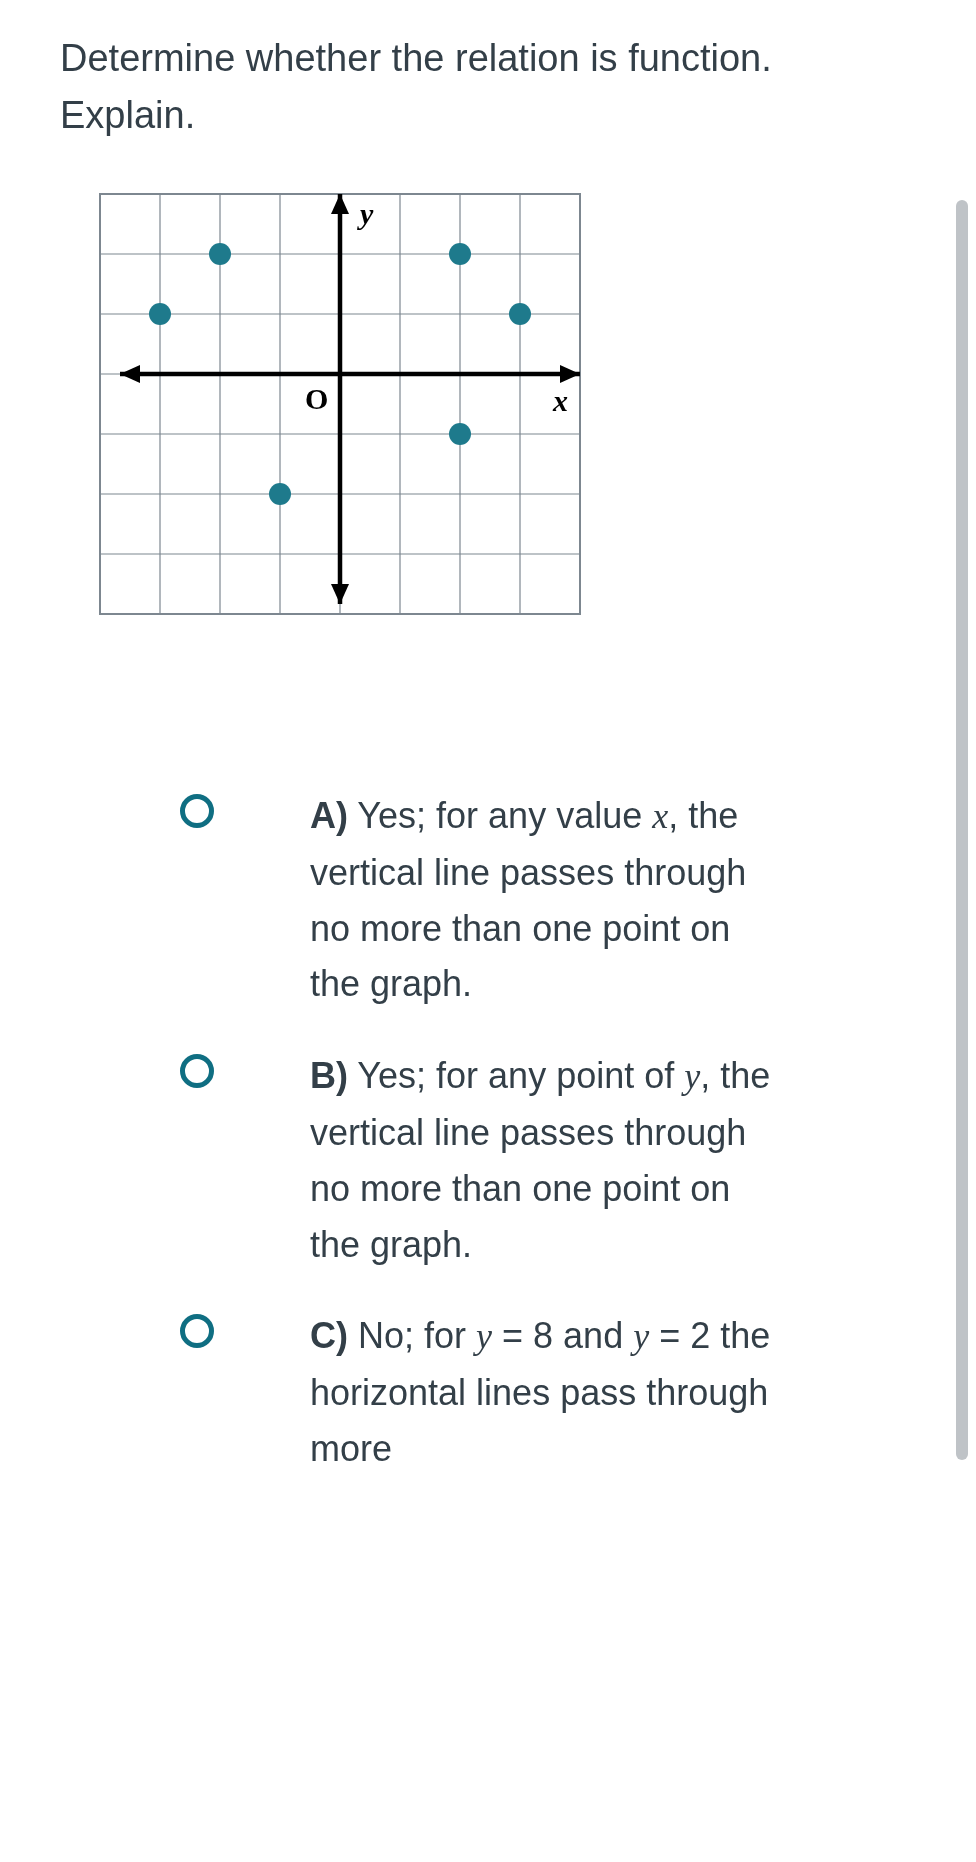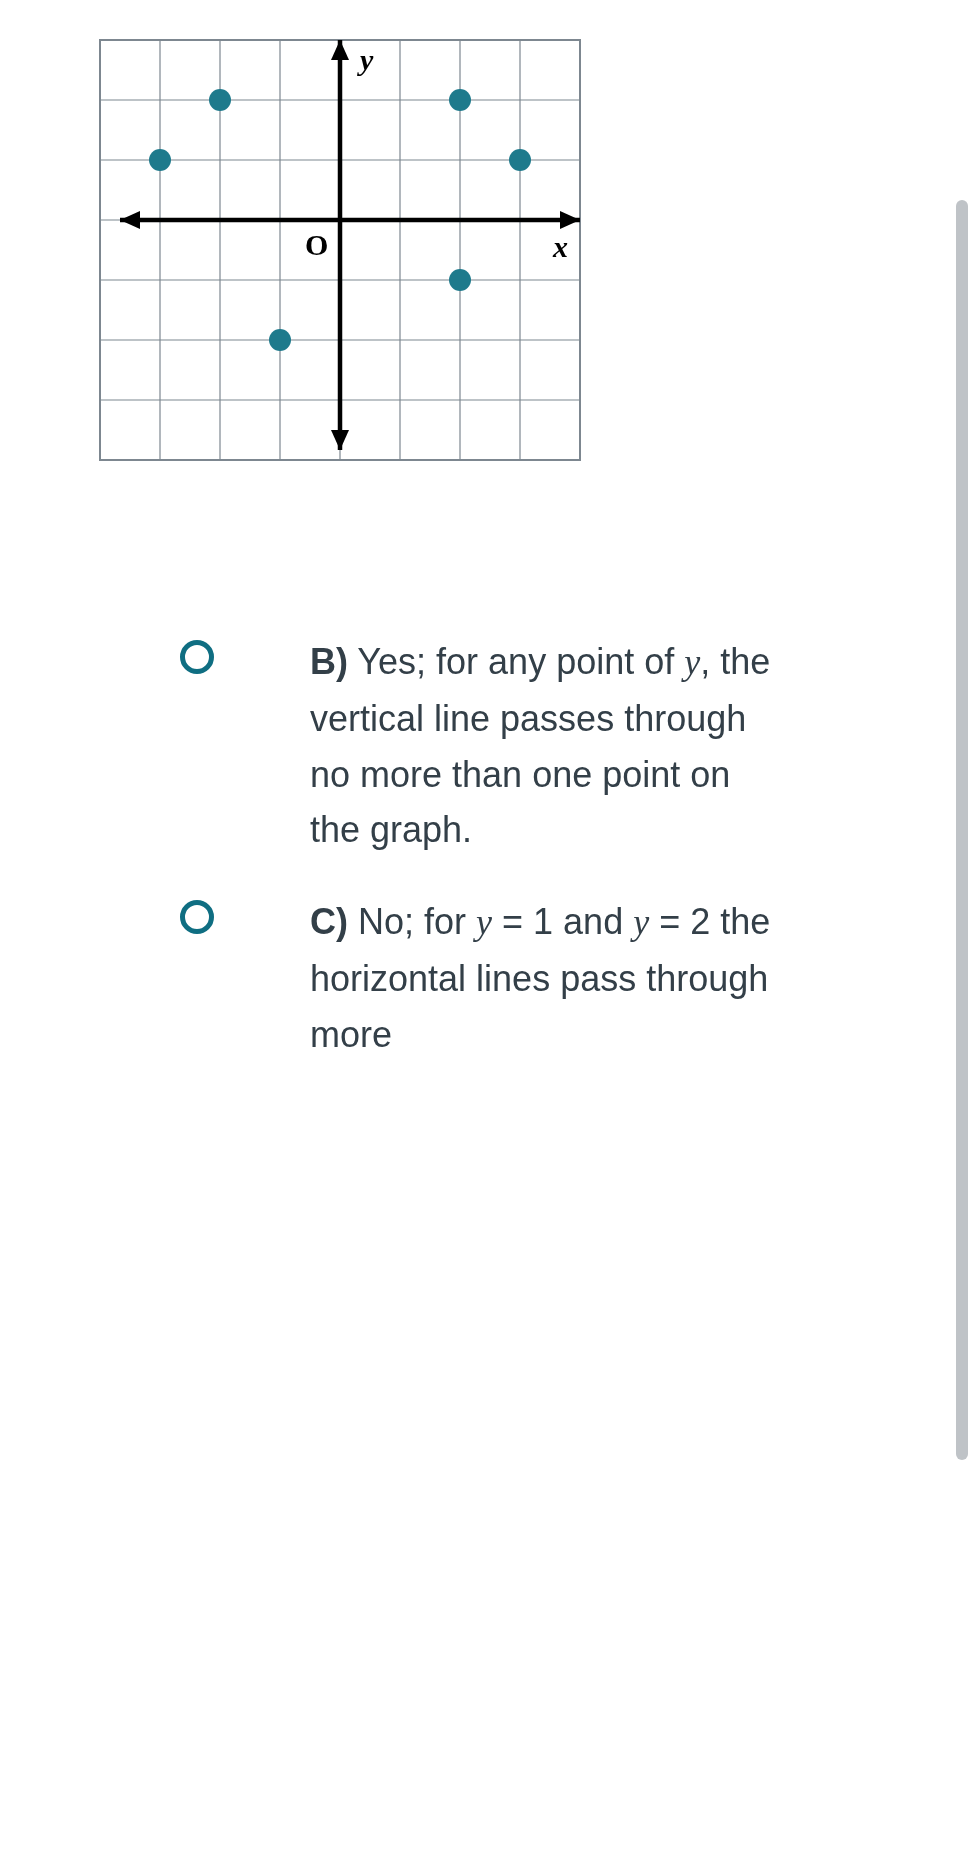--- a/index.html
+++ b/index.html
@@ -11,20 +11,21 @@
   .option { position: relative; padding-left: 130px; margin-bottom: 36px; }
   .radio { position: absolute; left: 0px; top: 6px; width: 34px; height: 34px; border: 5px solid #0f6e82; border-radius: 50%; background: #fff; cursor: pointer; }
   .label-letter { font-weight: 700; }
   .italic { font-style: italic; font-family: Georgia, serif; }
   .scrollbar { position: absolute; right: 8px; top: 200px; width: 12px; height: 1260px; background: #bfc3c7; border-radius: 6px; }
 </style>
 </head>
 <body>
 
 <div class="page">
+  <div class="question">Determine whether the relation is function. Explain.</div>
 
   <div class="graph-wrap">
     <svg width="500" height="480" viewBox="0 0 500 480">
 
       <rect x="10" y="10" width="480" height="420" fill="#fff" stroke="#7d8790" stroke-width="2"></rect>
 
       <g stroke="#7d8790" stroke-width="1.2">
         <line x1="70" y1="10" x2="70" y2="430"></line>
         <line x1="130" y1="10" x2="130" y2="430"></line>
         <line x1="190" y1="10" x2="190" y2="430"></line>
@@ -61,27 +62,31 @@
         <circle cx="190" cy="310" r="11"></circle>
         <circle cx="370" cy="250" r="11"></circle>
         <circle cx="370" cy="70" r="11"></circle>
         <circle cx="430" cy="130" r="11"></circle>
       </g>
     </svg>
   </div>
 
   <div class="options">
 
+    <div class="option">
+      <div class="radio"></div>
+      <span class="label-letter">A)</span><span> Yes; for any value </span><span class="italic">x</span><span>, the vertical line pass­es through no more than one point on the graph.</span>
+    </div>
 
     <div class="option">
       <div class="radio"></div>
       <span class="label-letter">B)</span><span> Yes; for any point of </span><span class="italic">y</span><span>, the vertical line pass­es through no more than one point on the graph.</span>
     </div>
 
     <div class="option">
       <div class="radio"></div>
-      <span class="label-letter">C)</span><span> No; for </span><span class="italic">y</span><span> = 1 and </span><span class="italic">y</span><span> = 2 the horizontal lines pass through more</span>
+      <span class="label-letter">C)</span><span> No; for </span><span class="italic">y</span><span> = 8 and </span><span class="italic">y</span><span> = 2 the horizontal lines pass through more</span>
     </div>
 
   </div>
 
   <div class="scrollbar"></div>
 </div>
 
 </body></html>

